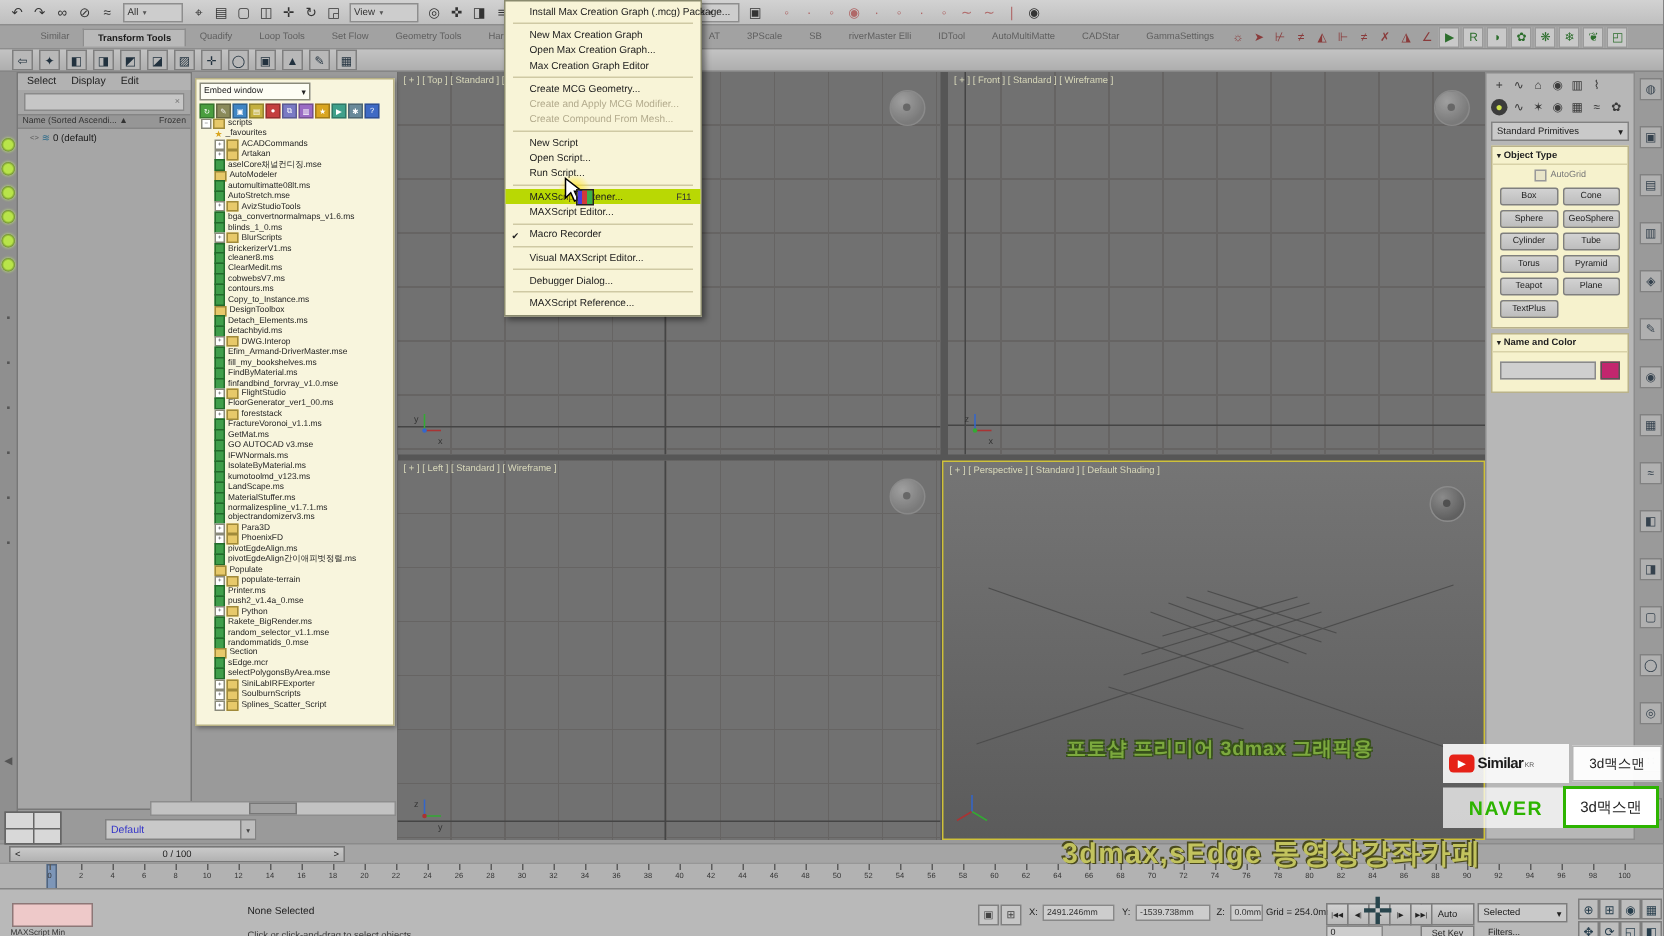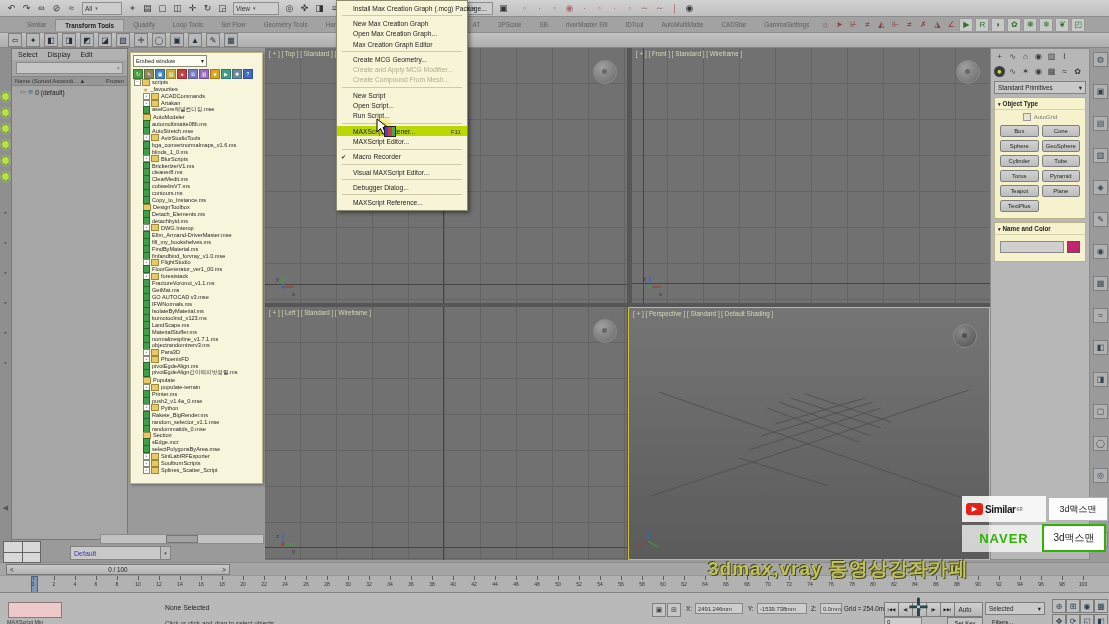--- a/index.html
+++ b/index.html
@@ -944,21 +944,22 @@
     </div>
 
   <div id="cursor" class="abs">
     <div id="curglow"></div>
     <svg width="14" height="18" style="position:absolute;left:4px;top:4px;">
       <polygon points="1,1 1,14 4.5,10.5 7,16 9.5,15 7,9.5 12,9.5" fill="#fff" stroke="#000" stroke-width="1"></polygon>
     </svg>
     <div style="position:absolute;left:12px;top:12px;width:10px;height:9px;background:linear-gradient(90deg,#4a3adf 33%,#d23a3a 33% 66%,#3ab04a 66%);border:1px solid #222;"></div>
   </div>
 
-  <div class="ovl" id="ovl4" style="left:708px;top:556px;">3dmax,vray 동영상강좌카페</div>
+  <div class="ovl" id="ovl1" style="left:711px;top:490px;">포토샵 프리미어 3dmax 그래픽용</div>
+  <div class="ovl" id="ovl4" style="left:708px;top:556px;">3dmax,sEdge 동영상강좌카페</div>
 
   <div id="ytcard" class="abs">
     <div id="ytlogo">▶</div>
     <span id="ytword">Similar</span>
     <span id="ytsup">KR</span>
   </div>
   <div id="ythandle" class="abs">3d맥스맨</div>
   <div id="nvband" class="abs">
     <span id="nvword">NAVER</span>
   </div>

